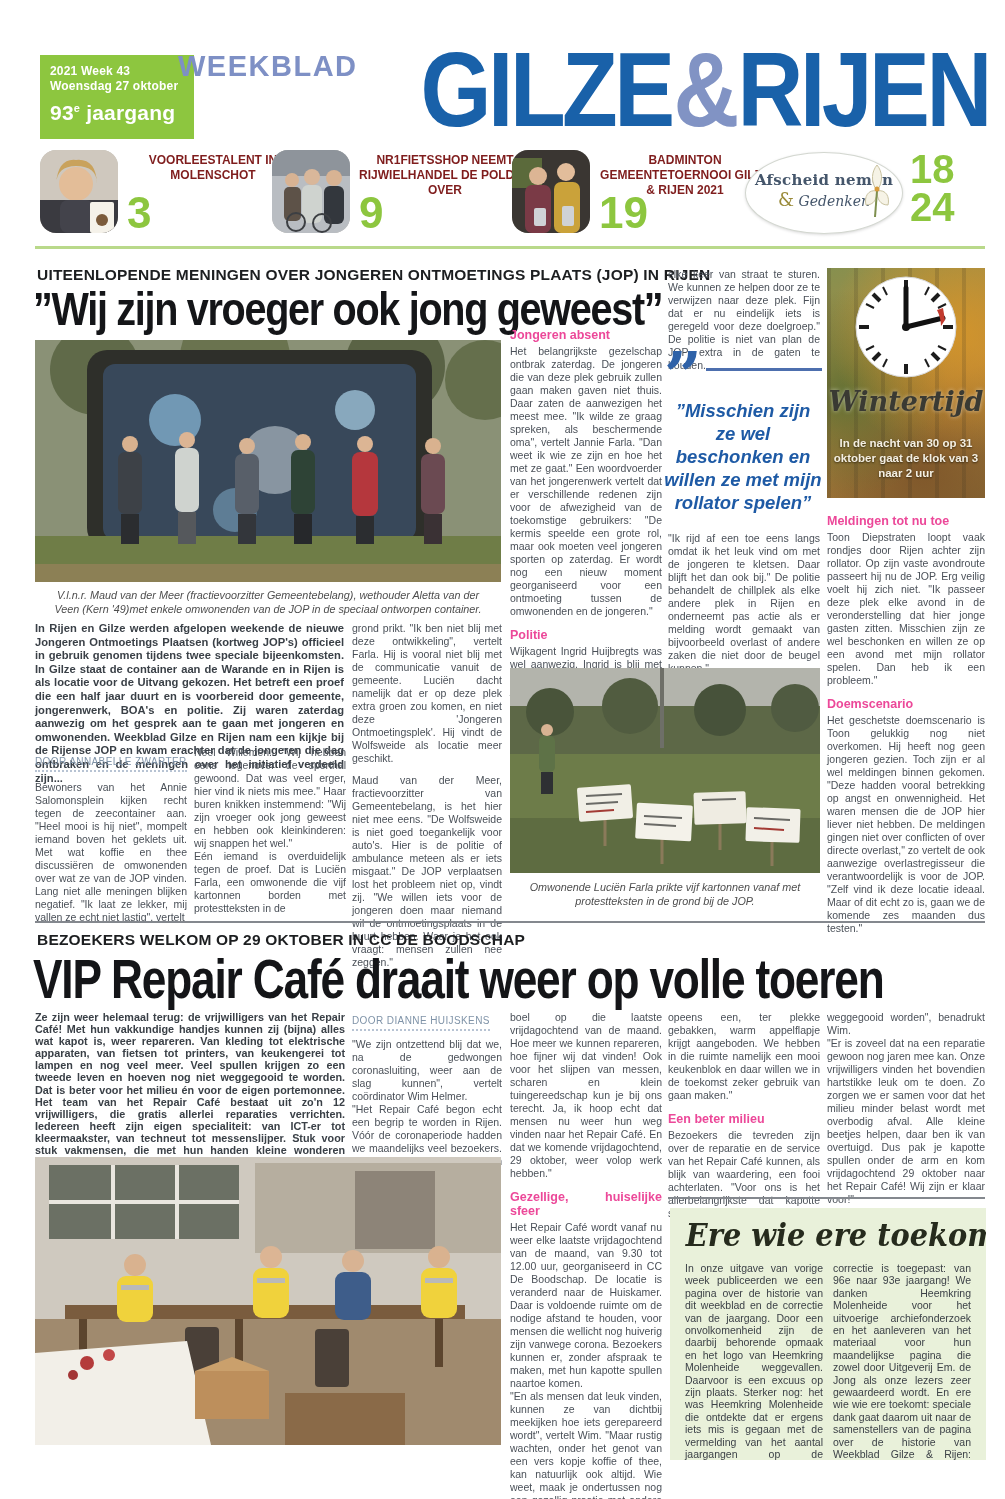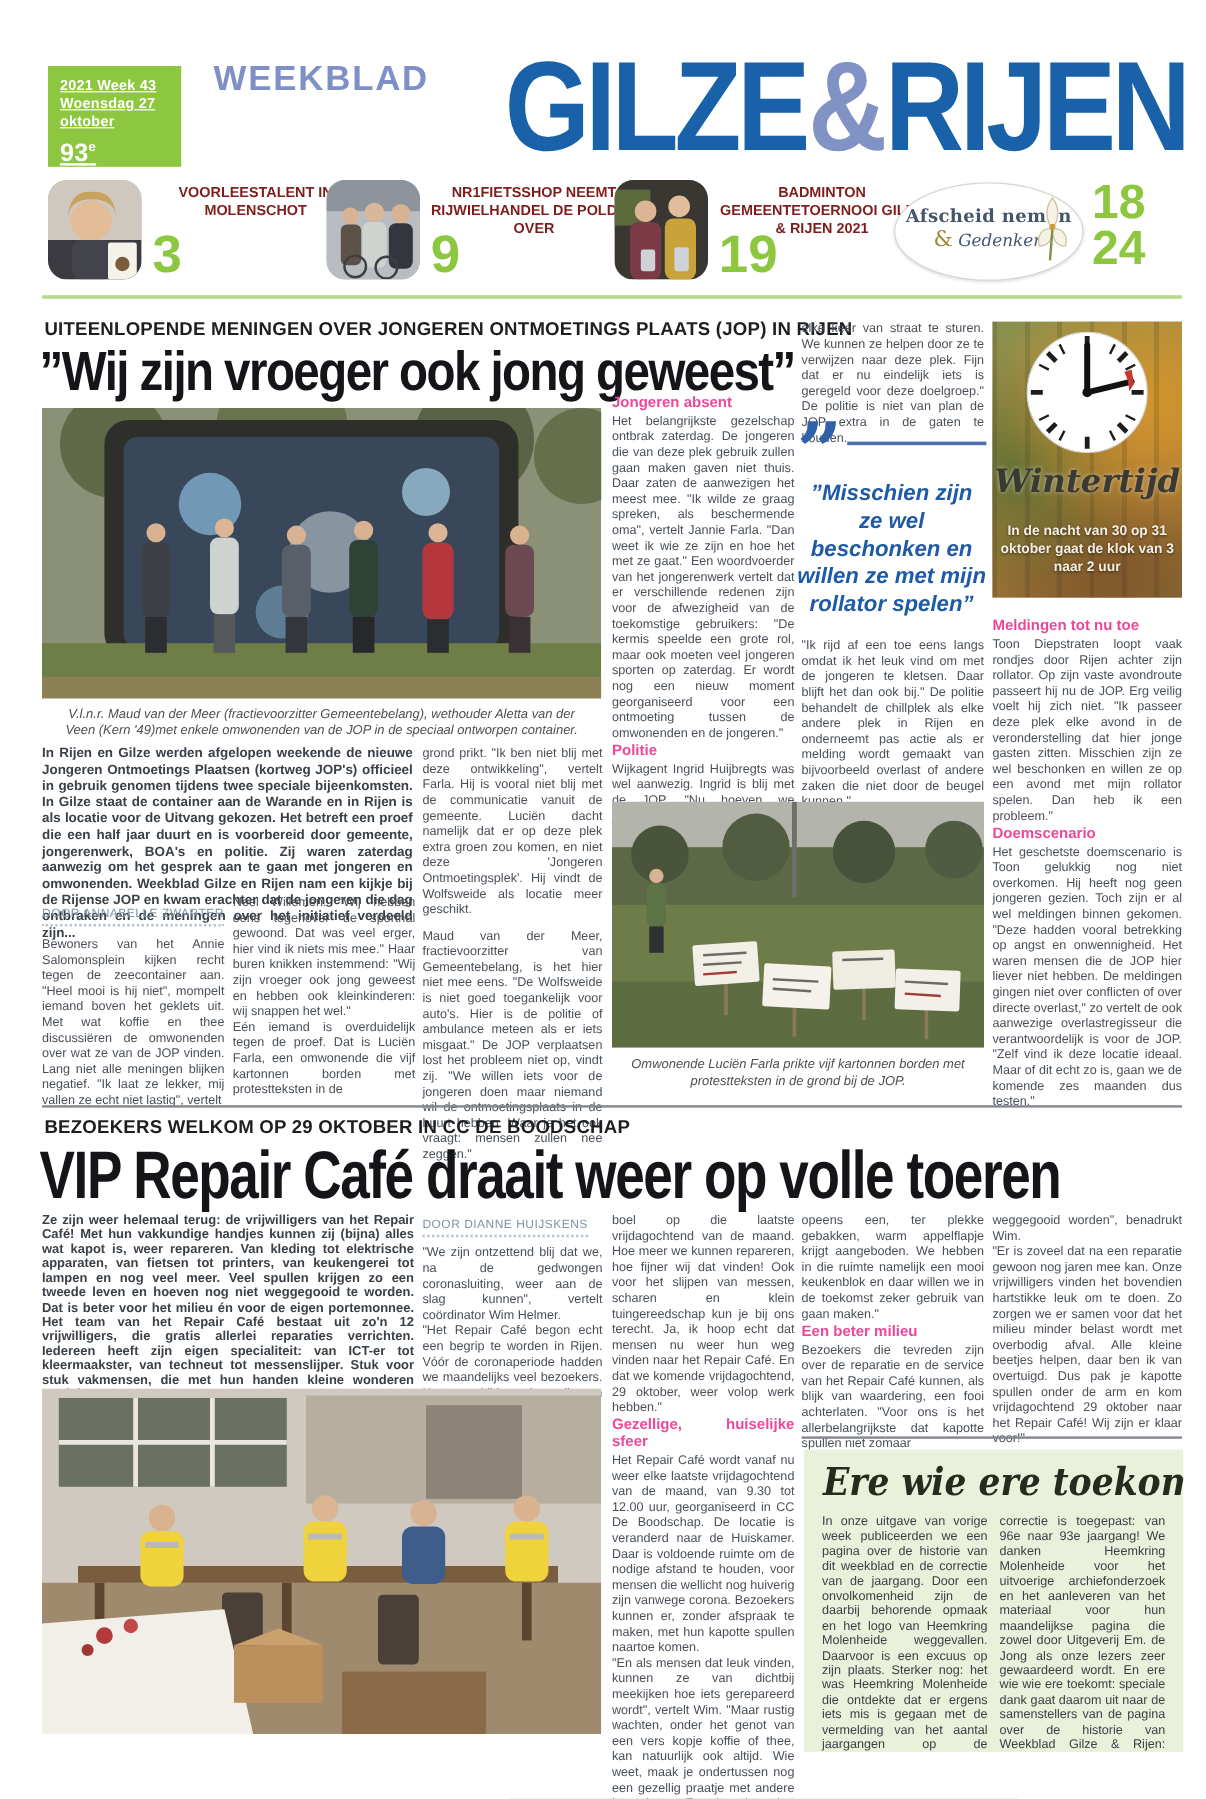--- a/index.html
+++ b/index.html
@@ -2,21 +2,21 @@
 <html><head>
 <meta charset="utf-8">
 <style>
   *{margin:0;padding:0;box-sizing:border-box;}
   html,body{background:#d9d9d9;}
   .page{position:relative;width:1005px;height:1499px;margin:0 auto;background:#ffffff;
         font-family:"Liberation Sans",sans-serif;overflow:hidden;}
   .abs{position:absolute;}
 
   
-  .issue-box{left:40px;top:55px;width:111px;height:84px;background:#8dc63f;color:#fff;padding:9px 10px;text-decoration:underline;}
+  .issue-box{left:40px;top:55px;width:154px;height:84px;background:#8dc63f;color:#fff;padding:9px 10px;}
   .issue-line{font-size:12px;font-weight:bold;line-height:15px;letter-spacing:.2px;}
   .issue-year{font-size:21px;font-weight:bold;margin-top:7px;letter-spacing:.2px;}
   .issue-year sup{font-size:11px;}
   .weekblad{left:178px;top:50px;font-size:29px;font-weight:bold;color:#7e90c5;letter-spacing:1.5px;}
   .mast-title{right:16px;top:36px;font-size:106px;font-weight:bold;line-height:1;white-space:nowrap;
               letter-spacing:-4px;transform:scaleX(.86);transform-origin:100% 50%;color:#1961a9;}
   .mast-title .amp{color:#8193c4;padding:0 2px;}
 
   
   .thumb{width:78px;height:83px;border-radius:16px;overflow:hidden;background:#c5c2ba;}
@@ -34,21 +34,21 @@
 
   
   .kicker{font-weight:bold;font-size:15.5px;color:#1c1e20;white-space:nowrap;letter-spacing:.2px;}
   .h1a{left:33px;top:282px;font-size:46px;font-weight:bold;color:#141518;white-space:nowrap;
        letter-spacing:-1.5px;transform:scaleX(.86);transform-origin:0 50%;}
   .h1b{left:33px;top:946px;font-size:56px;font-weight:bold;color:#141518;white-space:nowrap;
        letter-spacing:-1.5px;transform:scaleX(.79);transform-origin:0 50%;}
   .col{width:152px;font-size:10.5px;line-height:13px;color:#4a5058;text-align:justify;}
   .col p.gap{margin-top:9px;}
   .sub{font-size:12.5px;line-height:14px;font-weight:bold;color:#ec4899;margin-bottom:3px;}
-  .sub.later{}
+  .sub.later{margin-top:10px;}
   .intro-jop{left:35px;top:622px;width:309px;font-weight:bold;font-size:11.2px;line-height:13.6px;
              color:#3a4047;text-align:justify;}
   .intro-rep{left:35px;top:1011px;width:310px;font-weight:bold;font-size:10.8px;line-height:12.1px;
              color:#3a4047;text-align:justify;}
   .byline{font-size:10px;letter-spacing:.4px;color:#7f93a8;border-bottom:2px dotted #b7c3d3;
           padding-bottom:3px;display:inline-block;}
   .caption{font-style:italic;font-size:10.8px;line-height:14px;color:#4e4e4e;text-align:center;}
   .sep{height:2px;background:#84888e;}
 
   
@@ -267,21 +267,21 @@
           <line x1="76" y1="136" x2="108" y2="134"></line>
         <line x1="134" y1="148" x2="172" y2="150"></line>
           <line x1="134" y1="156" x2="166" y2="158"></line>
         <line x1="192" y1="132" x2="226" y2="131"></line>
           <line x1="244" y1="150" x2="280" y2="152"></line>
       </g>
       <line x1="76" y1="144" x2="104" y2="142" stroke="#a33b35" stroke-width="2"></line>
       <line x1="244" y1="160" x2="274" y2="162" stroke="#a33b35" stroke-width="2"></line>
     </svg>
   </div>
-  <div class="abs caption" style="left:515px;top:880px;width:300px;">Omwonende Luciën Farla prikte vijf kartonnen borden met protestteksten in de grond bij de JOP.</div>
+  <div class="abs caption" style="left:515px;top:880px;width:300px;">Omwonende Luciën Farla prikte vijf kartonnen vanaf met protestteksten in de grond bij de JOP.</div>
 
   <div class="abs winter">
     <div class="trunks"></div>
     <svg class="abs" style="left:26px;top:6px;" width="106" height="106" viewBox="0 0 106 106">
       <circle cx="53" cy="53" r="50" fill="#ffffff" stroke="#d8d8d8"></circle>
       <g stroke="#1c1c1c" stroke-width="4">
         <line x1="53" y1="6" x2="53" y2="16"></line>
           <line x1="53" y1="90" x2="53" y2="100"></line>
         <line x1="6" y1="53" x2="16" y2="53"></line>
           <line x1="90" y1="53" x2="100" y2="53"></line>

